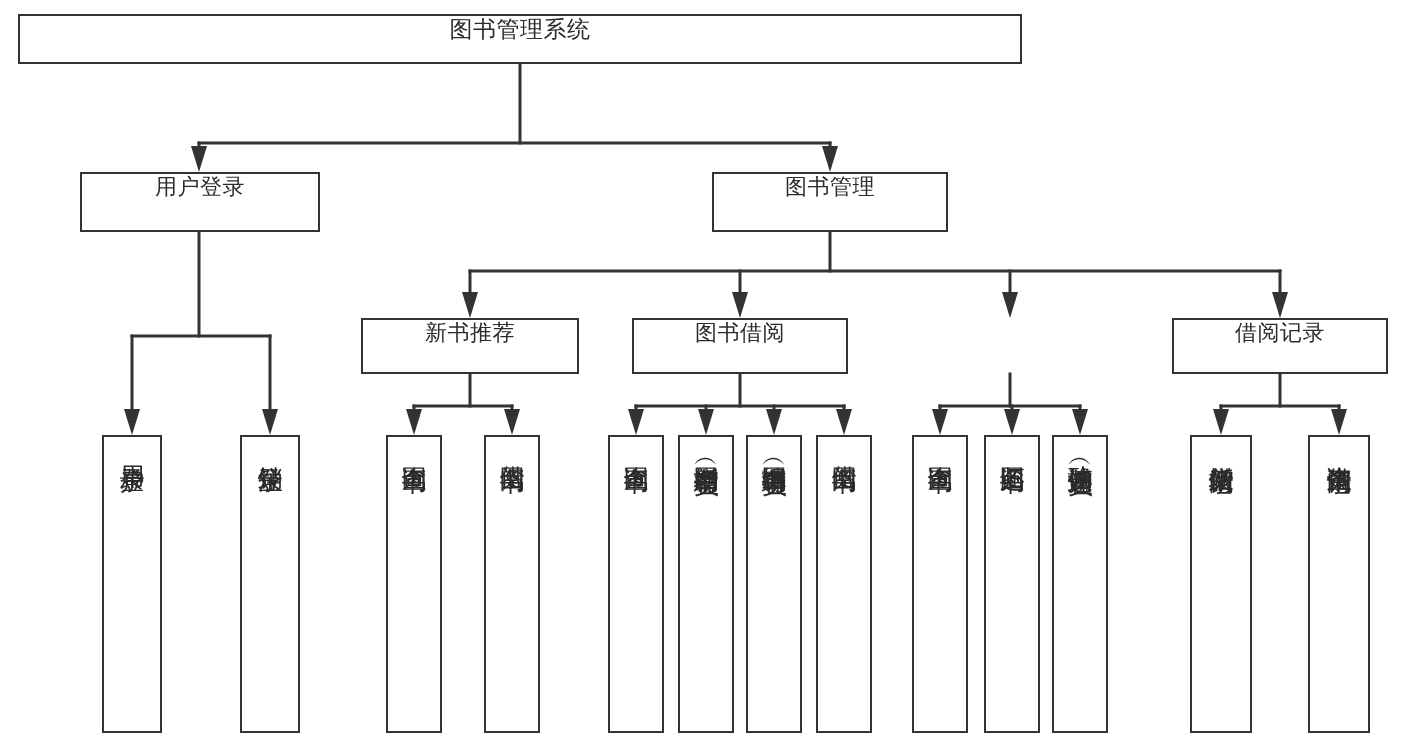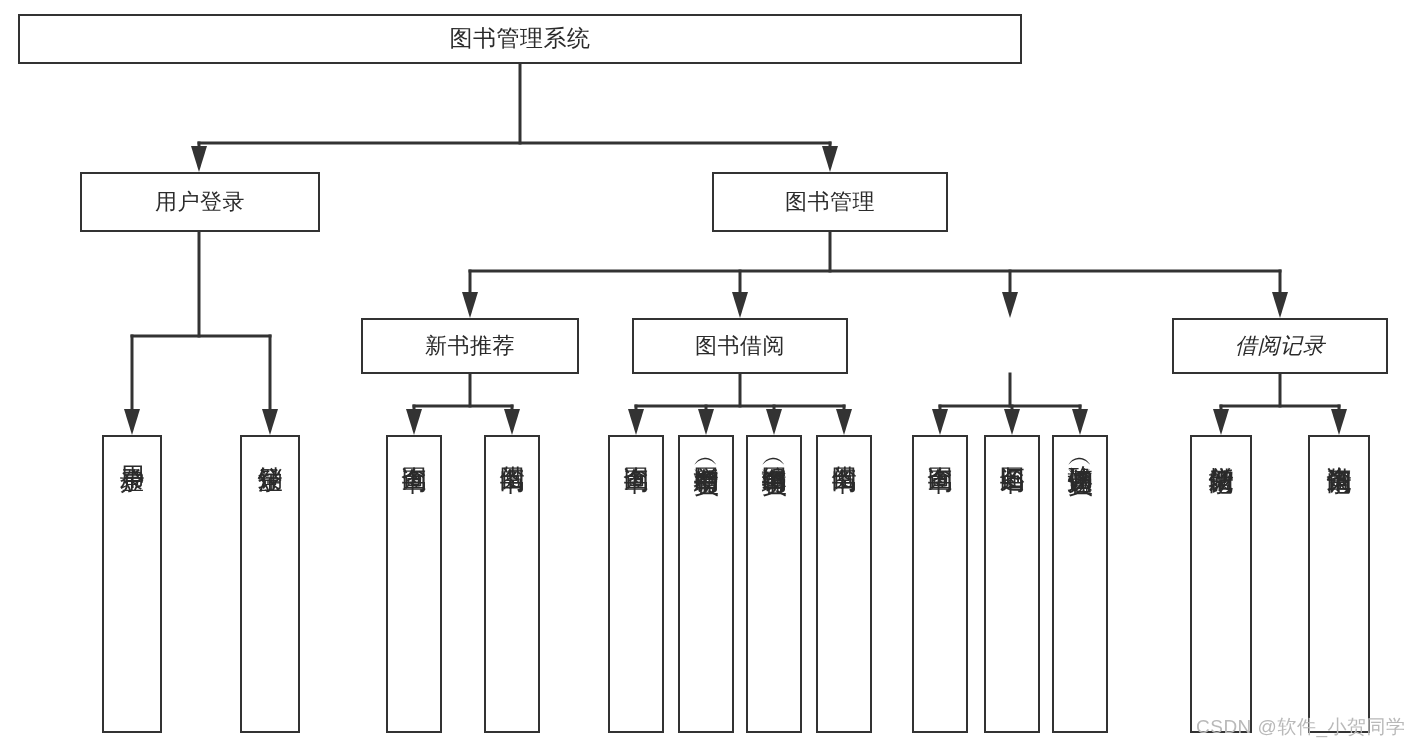--- a/index.html
+++ b/index.html
@@ -24,21 +24,21 @@
     width: 1405px;
     height: 747px;
     pointer-events: none;
   }
   .node {
     position: absolute;
     box-sizing: border-box;
     background: #ffffff;
     border: 2px solid #333333;
     display: flex;
-    align-items: center;
+    align-items: flex-start;
     justify-content: center;
     overflow: hidden;
   }
   .node-label {
     color: #2b2b2b;
     text-align: center;
     line-height: 1.18;
     white-space: nowrap;
   }
   .node.horizontal .node-label {
@@ -141,21 +141,21 @@
   <div class="node horizontal" style="left: 712px; top: 172px; width: 236px; height: 60px; border-color: rgb(51, 51, 51); background: rgb(255, 255, 255);">
     <span class="node-label">图书管理</span>
   </div>
 
   <div class="node horizontal" style="left: 632px; top: 318px; width: 216px; height: 56px; border-color: rgb(51, 51, 51); background: rgb(255, 255, 255);">
     <span class="node-label">图书借阅</span>
   </div>
   <div class="node horizontal" style="left: 361px; top: 318px; width: 218px; height: 56px; border-color: rgb(51, 51, 51); background: rgb(255, 255, 255);">
     <span class="node-label">新书推荐</span>
   </div>
-  <div class="node horizontal" style="left: 1172px; top: 318px; width: 216px; height: 56px; border-color: rgb(51, 51, 51); background: rgb(255, 255, 255); font-style: italic;">
+  <div class="node horizontal" style="left: 1172px; top: 318px; width: 216px; height: 56px; border-color: rgb(51, 51, 51); background: rgb(255, 255, 255);">
     <span class="node-label">借阅记录</span>
   </div>
 
   <div class="node vertical" style="left: 102px; top: 435px; width: 60px; height: 298px; border-color: rgb(51, 51, 51); background: rgb(255, 255, 255);">
     <span class="node-label">用户登录</span>
   </div>
   <div class="node vertical" style="left: 240px; top: 435px; width: 60px; height: 298px; border-color: rgb(51, 51, 51); background: rgb(255, 255, 255);">
     <span class="node-label">注销登录</span>
   </div>
   <div class="node vertical" style="left: 386px; top: 435px; width: 56px; height: 298px; border-color: rgb(51, 51, 51); background: rgb(255, 255, 255);">
@@ -185,15 +185,14 @@
   <div class="node vertical" style="left: 1052px; top: 435px; width: 56px; height: 298px; border-color: rgb(51, 51, 51); background: rgb(255, 255, 255);">
     <span class="node-label">确认归还（管理员）</span>
   </div>
   <div class="node vertical" style="left: 1190px; top: 435px; width: 62px; height: 298px; border-color: rgb(51, 51, 51); background: rgb(255, 255, 255);">
     <span class="node-label">新增借阅记录</span>
   </div>
   <div class="node vertical" style="left: 1308px; top: 435px; width: 62px; height: 298px; border-color: rgb(51, 51, 51); background: rgb(255, 255, 255);">
     <span class="node-label">查询借阅记录</span>
   </div>
 
-  <div class="watermark" style="left:1196px; top:714px;">CSDN @软件_小贺同学</div>
 
 </div>
 
 </body></html>

